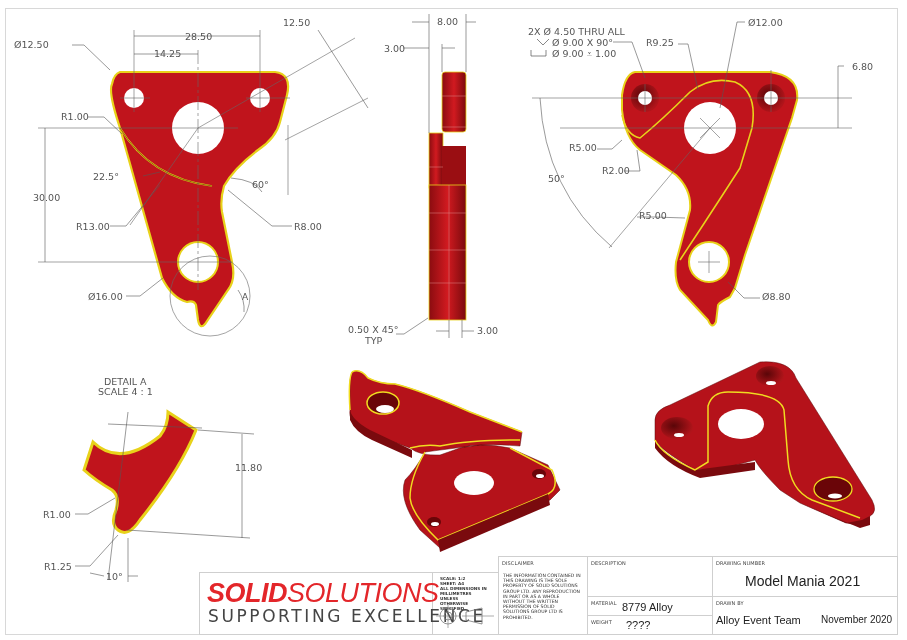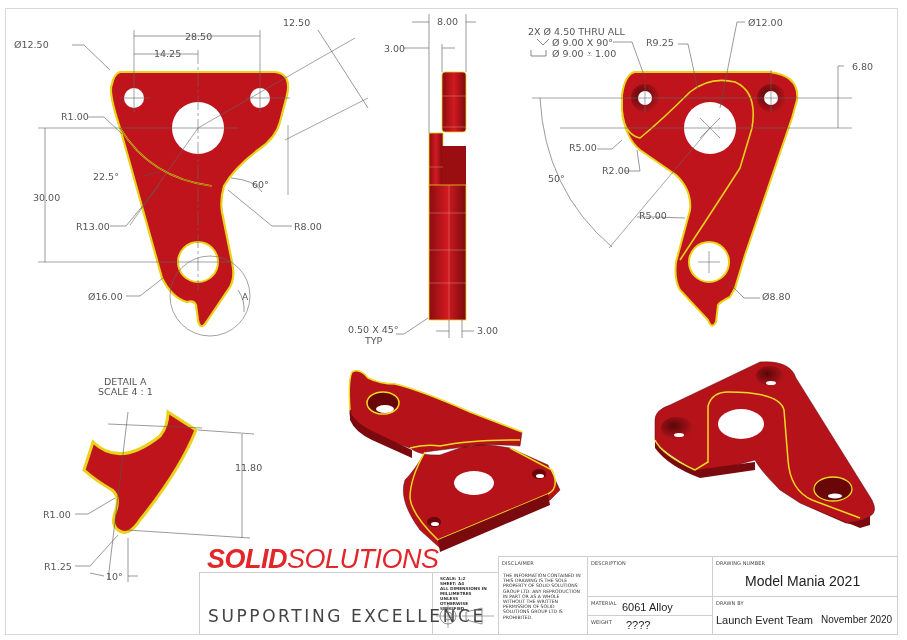--- a/index.html
+++ b/index.html
@@ -4,21 +4,21 @@
 <style>
   html, body { margin:0; padding:0; background:#ffffff; }
   body { width:907px; height:640px; position:relative; overflow:hidden; font-family:"DejaVu Sans", sans-serif; }
   .sheet { position:absolute; left:5px; top:8px; width:893px; height:627px; border:1px solid #d8d8d8; box-sizing:border-box; }
   svg.drawing { position:absolute; left:0; top:0; }
   .dim { font-family:"DejaVu Sans", sans-serif; font-size:9.5px; fill:#555; }
   .dimsm { font-family:"DejaVu Sans", sans-serif; font-size:9px; fill:#555; }
   .tb { position:absolute; border:1px solid #cfcfcf; box-sizing:border-box; background:#fff; }
   .tb-label { position:absolute; font-size:5px; color:#444; letter-spacing:0.1px; }
   .tb-val { position:absolute; color:#222; font-family:"Liberation Sans", sans-serif; }
-  .logo-main { position:absolute; left:207px; top:544px; font-family:"Liberation Sans", sans-serif; font-size:27px; color:#e3262a; letter-spacing:-0.5px; }
+  .logo-main { position:absolute; left:207px; top:578px; font-family:"Liberation Sans", sans-serif; font-size:27px; color:#e3262a; letter-spacing:-0.5px; }
   .logo-main b { font-weight:900; font-style:italic; }
   .logo-main i { font-weight:400; font-style:italic; }
   .logo-sub { position:absolute; left:208px; top:606px; font-family:"DejaVu Sans", sans-serif; font-size:17px; color:#444; letter-spacing:2.6px; }
   .notes { position:absolute; left:440px; top:576px; font-size:4.2px; line-height:5px; color:#333; font-weight:bold; width:50px; }
   .disclaimer-text { position:absolute; left:503px; top:573px; font-size:4.6px; line-height:5.2px; color:#333; width:78px; }
 </style>
 </head>
 <body>
 
 <div class="sheet"></div>
@@ -252,22 +252,22 @@
     <line x1="12" y1="0" x2="12" y2="24" stroke="#777" stroke-width="0.6"></line>
     <path d="M30,8 L46,4 L46,20 L30,16 Z" fill="none" stroke="#777" stroke-width="0.8"></path>
     <line x1="26" y1="12" x2="58" y2="12" stroke="#777" stroke-width="0.6"></line>
   </svg>
 
   <div class="tb-label" style="left:502px;top:560px;">DISCLAIMER</div>
   <div class="disclaimer-text">THE INFORMATION CONTAINED IN THIS DRAWING IS THE SOLE PROPERTY OF SOLID SOLUTIONS GROUP LTD.  ANY REPRODUCTION IN PART OR AS A WHOLE WITHOUT THE WRITTEN PERMISSION OF SOLID SOLUTIONS GROUP LTD IS PROHIBITED.</div>
 
   <div class="tb-label" style="left:591px;top:560px;">DESCRIPTION</div>
   <div class="tb-label" style="left:591px;top:600px;">MATERIAL</div>
-  <div class="tb-val" style="left:622px;top:601px;font-size:11px;">6061 Alloy</div>
+  <div class="tb-val" style="left:622px;top:601px;font-size:11px;">8779 Alloy</div>
   <div class="tb-label" style="left:591px;top:619px;">WEIGHT</div>
   <div class="tb-val" style="left:626px;top:619px;font-size:11px;">????</div>
 
   <div class="tb-label" style="left:716px;top:560px;">DRAWING NUMBER</div>
   <div class="tb-val" style="left:745px;top:573px;font-size:14px;">Model Mania 2021</div>
   <div class="tb-label" style="left:716px;top:600px;">DRAWN BY</div>
-  <div class="tb-val" style="left:716px;top:614px;font-size:11px;">Launch Event Team</div>
+  <div class="tb-val" style="left:716px;top:614px;font-size:11px;">Alloy Event Team</div>
   <div class="tb-val" style="left:821px;top:614px;font-size:10px;">November 2020</div>
 </div>
 
 </body></html>

